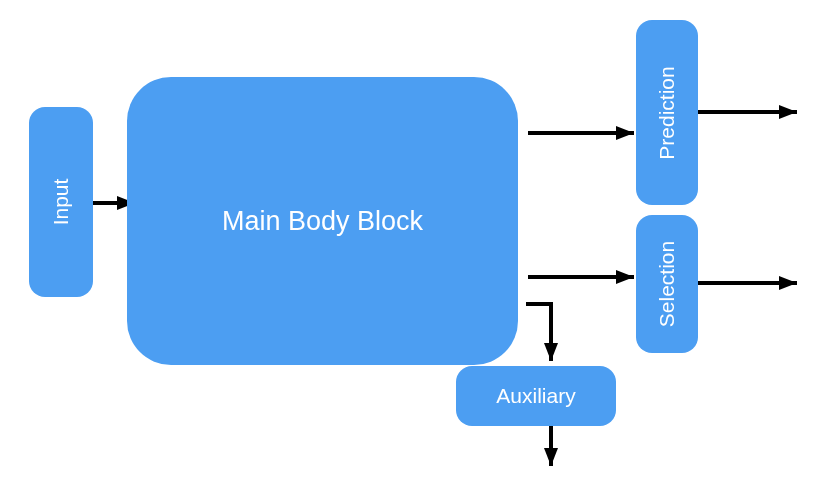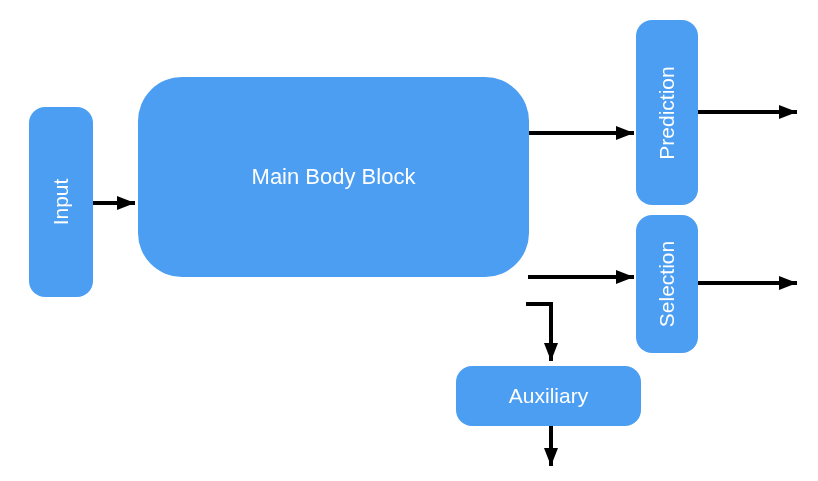--- a/index.html
+++ b/index.html
@@ -28,24 +28,24 @@
     background: var(--node-fill);
     color: var(--node-text);
     display: flex;
     align-items: center;
     justify-content: center;
     text-align: center;
   }
   .node span { white-space: nowrap; }
   .node.vertical span { transform: rotate(-90deg); }
   .node-input      { left: 29px;  top: 107px; width: 64px;  height: 190px; border-radius: 16px; font-size: 21px; }
-  .node-main       { left: 138px; top: 77px;  width: 391px; height: 200px; border-radius: 44px; font-size: 22px; }
+  .node-main       { left: 127px; top: 77px;  width: 391px; height: 288px; border-radius: 44px; font-size: 27px; }
   .node-prediction { left: 636px; top: 20px;  width: 62px;  height: 185px; border-radius: 16px; font-size: 21px; }
   .node-selection  { left: 636px; top: 215px; width: 62px;  height: 138px; border-radius: 16px; font-size: 21px; }
-  .node-auxiliary  { left: 456px; top: 366px; width: 185px; height: 60px;  border-radius: 16px; font-size: 21px; }
+  .node-auxiliary  { left: 456px; top: 366px; width: 160px; height: 60px;  border-radius: 16px; font-size: 21px; }
   .edge { stroke: var(--arrow); stroke-width: 4; fill: none; }
   .arrowhead-fill { fill: var(--arrow); }
 </style>
 </head>
 <body>
 
 <div class="canvas">
 
   <svg class="arrow-layer" viewBox="0 0 818 481" xmlns="http://www.w3.org/2000/svg">
     <defs>

